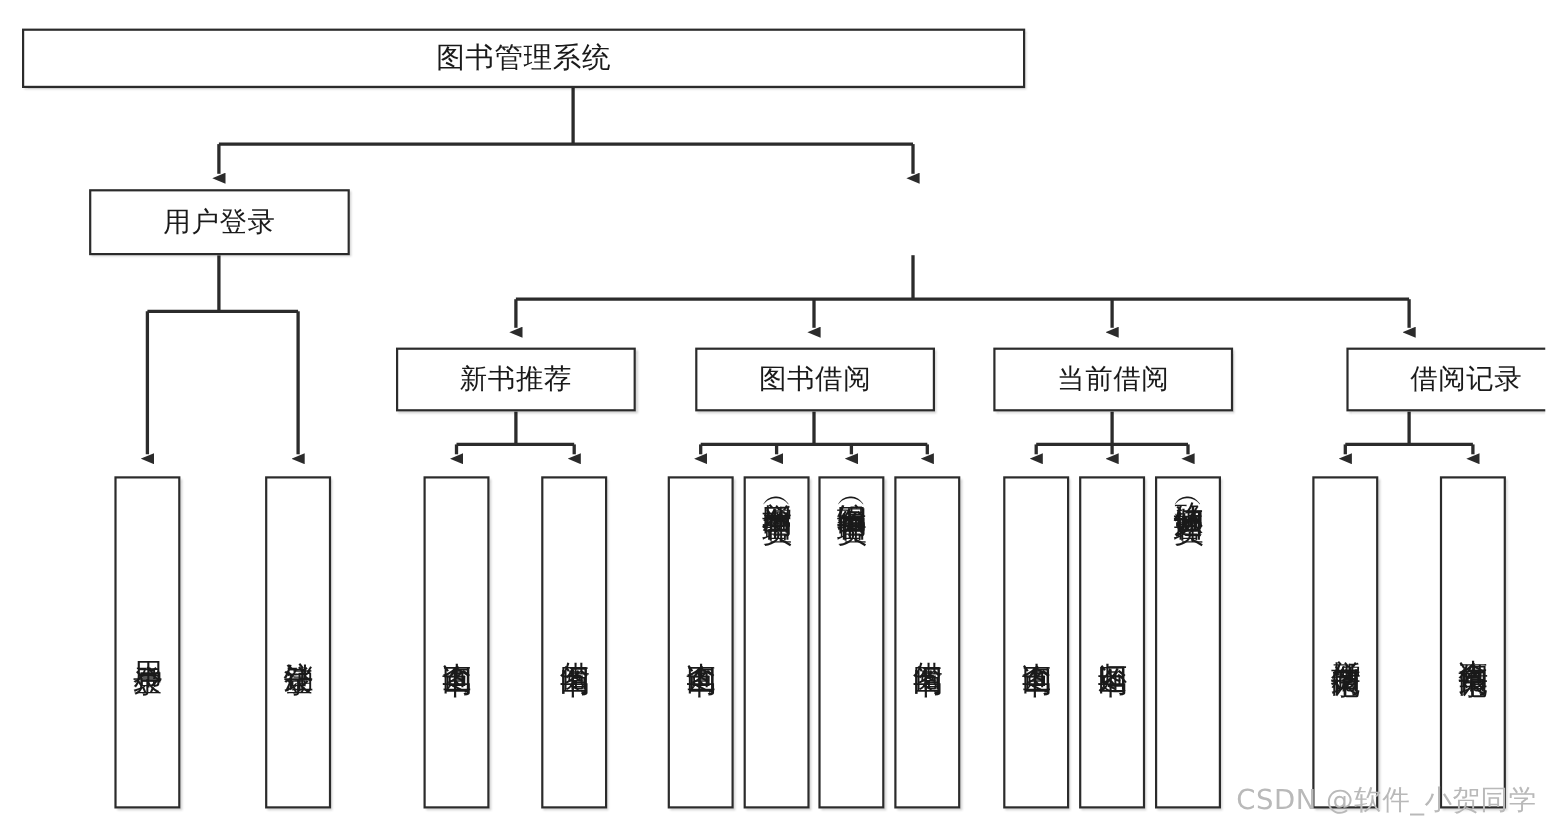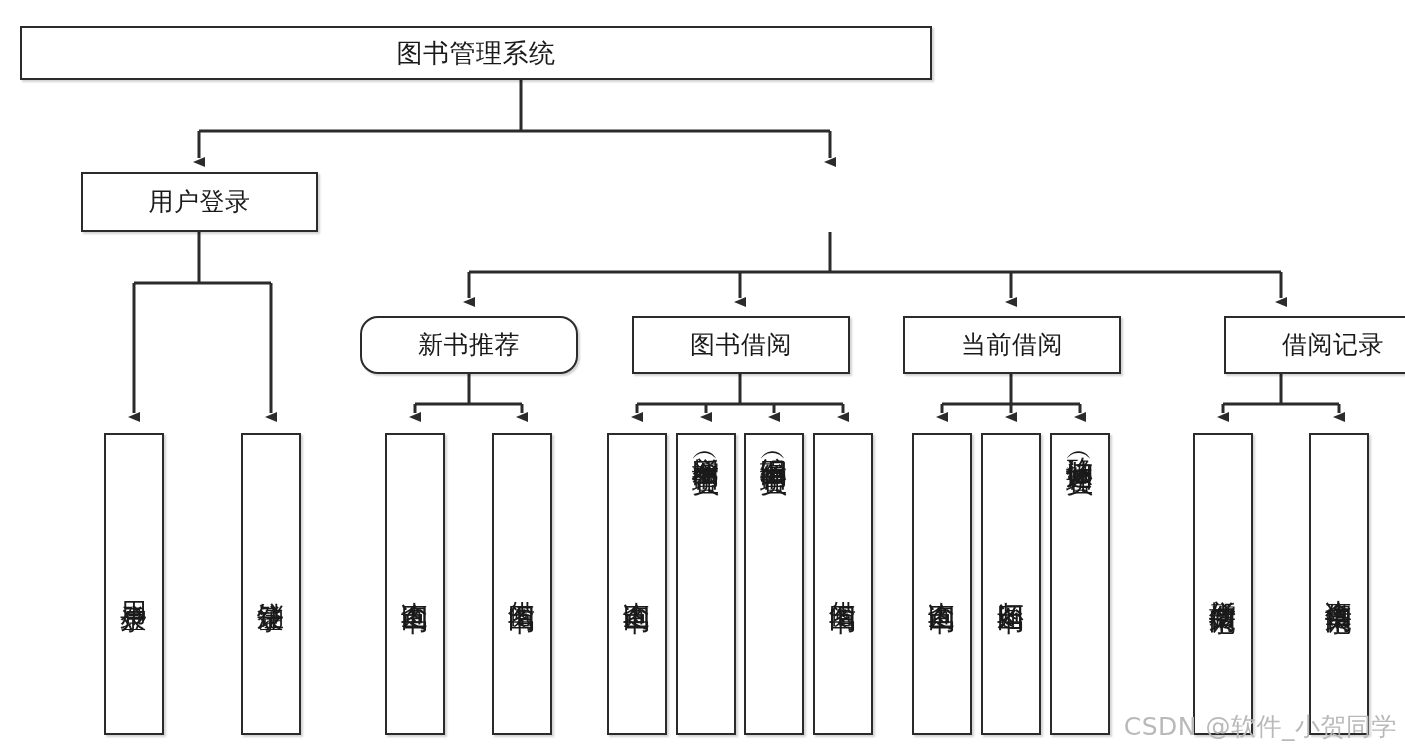--- a/index.html
+++ b/index.html
@@ -135,21 +135,21 @@
   </svg>
 
   <div class="node horiz root" style="left:20px; top:26px; width:912px; height:54px;">
     <span class="label">图书管理系统</span>
   </div>
 
   <div class="node horiz" style="left:81px; top:172px; width:237px; height:60px;">
     <span class="label">用户登录</span>
   </div>
 
-  <div class="node horiz" style="left:360px; top:316px; width:218px; height:58px;border-radius:18px;">
+  <div class="node horiz" style="left:360px; top:316px; width:218px; height:58px;">
     <span class="label">新书推荐</span>
   </div>
   <div class="node horiz" style="left:632px; top:316px; width:218px; height:58px;">
     <span class="label">图书借阅</span>
   </div>
   <div class="node horiz" style="left:903px; top:316px; width:218px; height:58px;">
     <span class="label">当前借阅</span>
   </div>
   <div class="node horiz" style="left:1224px; top:316px; width:218px; height:58px;">
     <span class="label">借阅记录</span>

